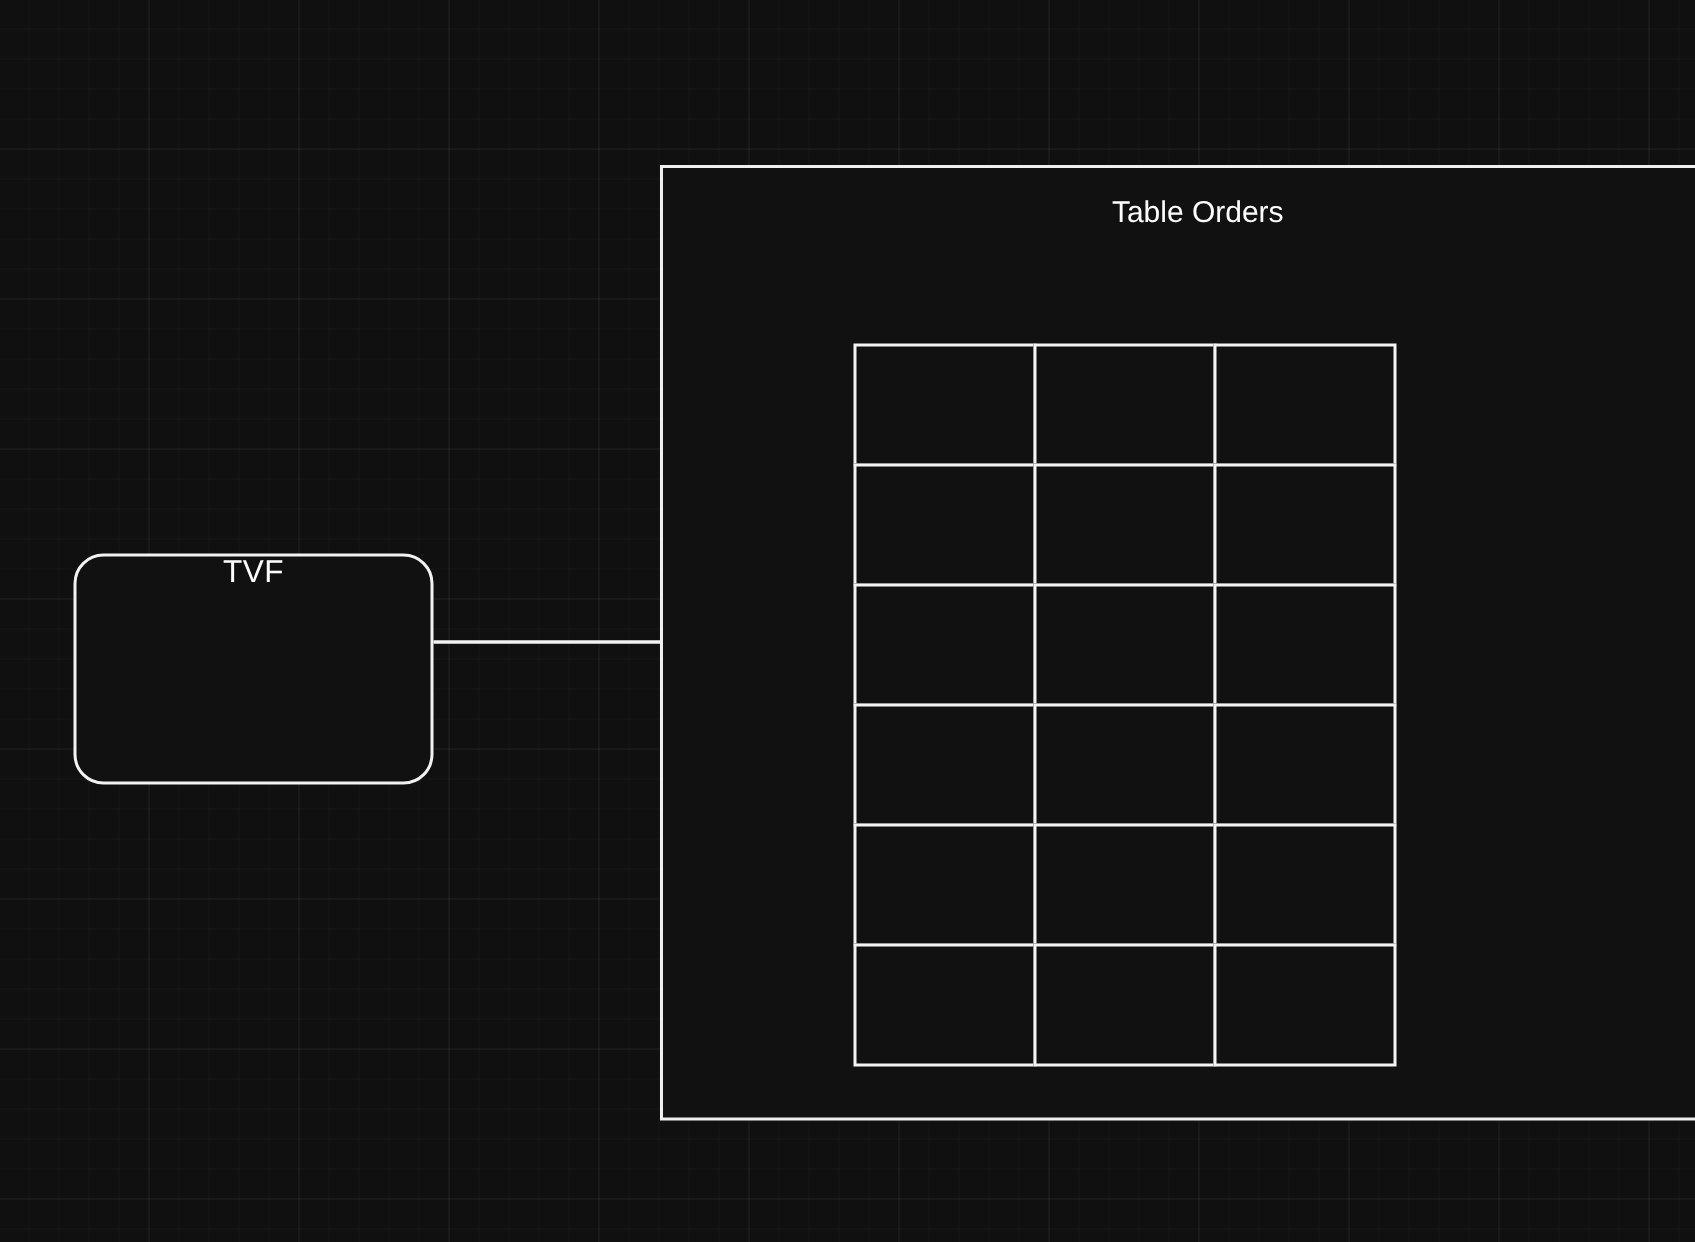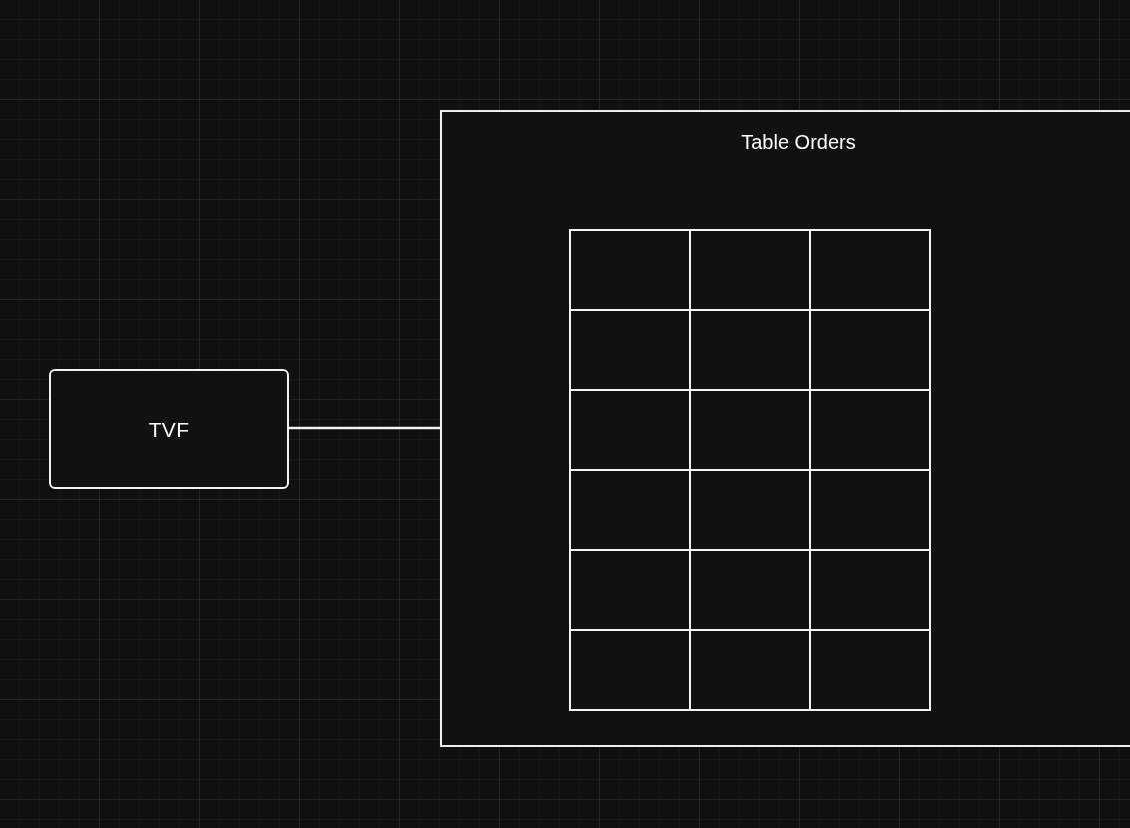--- a/index.html
+++ b/index.html
@@ -26,27 +26,26 @@
     background-position: -1px -1px, -1px -1px, -1px -1px, -1px -1px;
     font-family: "Liberation Sans", sans-serif;
   }
 
   
   #tvf-node {
     position: absolute;
     left: 49px;
     top: 369px;
     width: 240px;
-    height: 120px;
+    height: 154px;
     box-sizing: border-box;
     border: 2px solid #f2f2f2;
-    border-radius: 6px;
+    border-radius: 20px;
     background: #111112;
     display: flex;
-    align-items: center;
     justify-content: center;
   }
   #tvf-label {
     color: #fdfdfd;
     font-size: 21px;
     letter-spacing: 0.3px;
     line-height: 1;
   }
 
   

